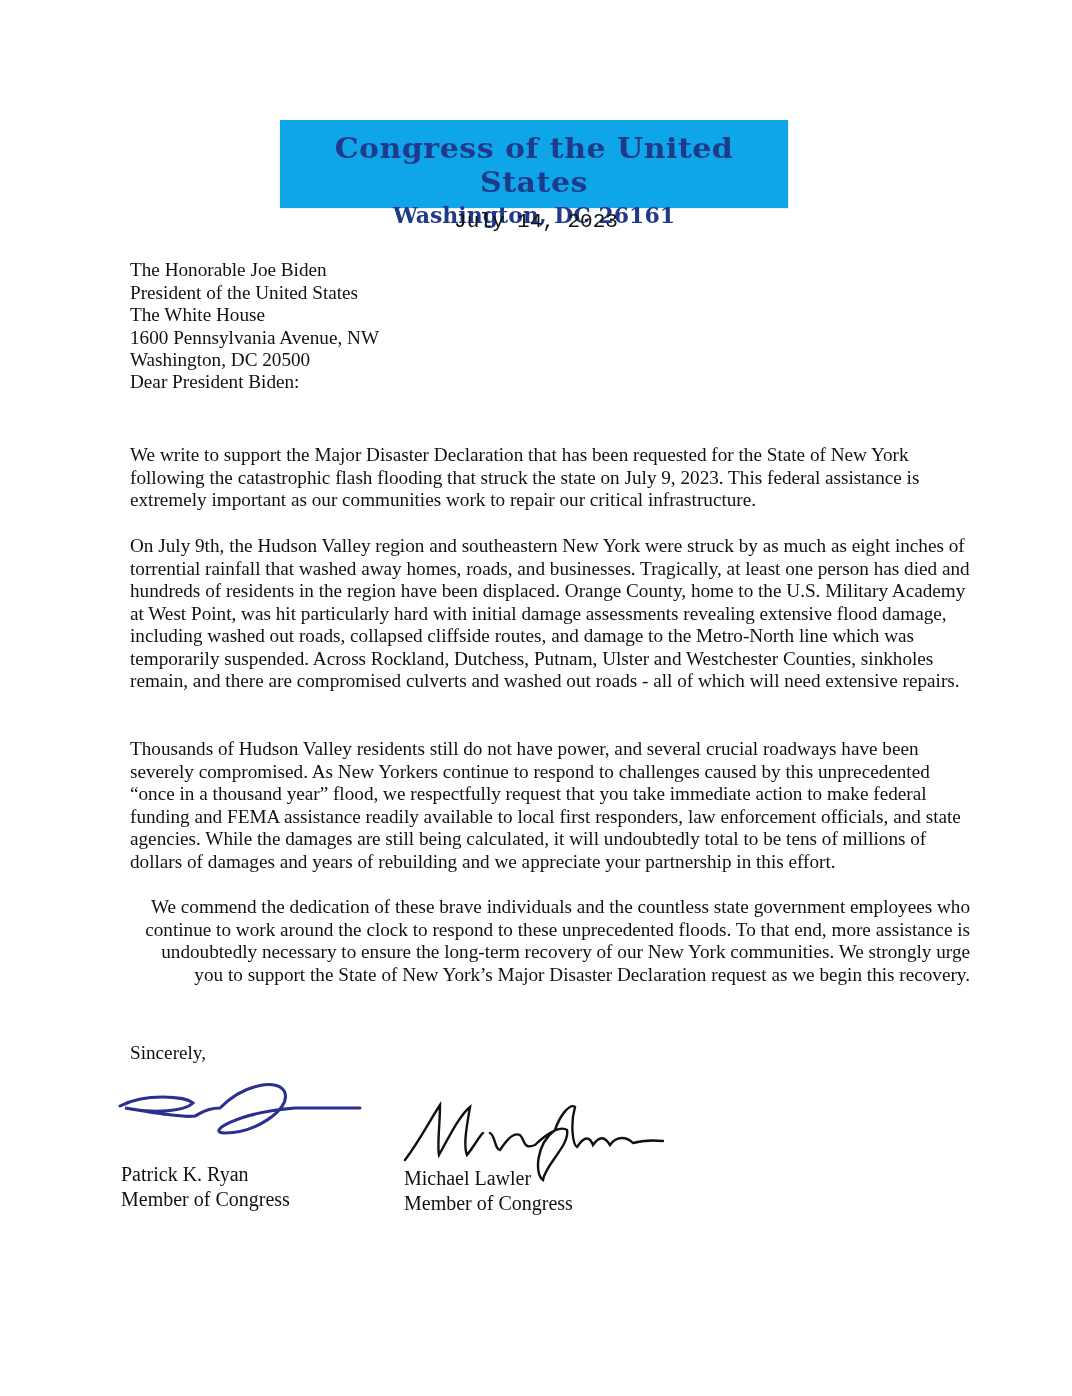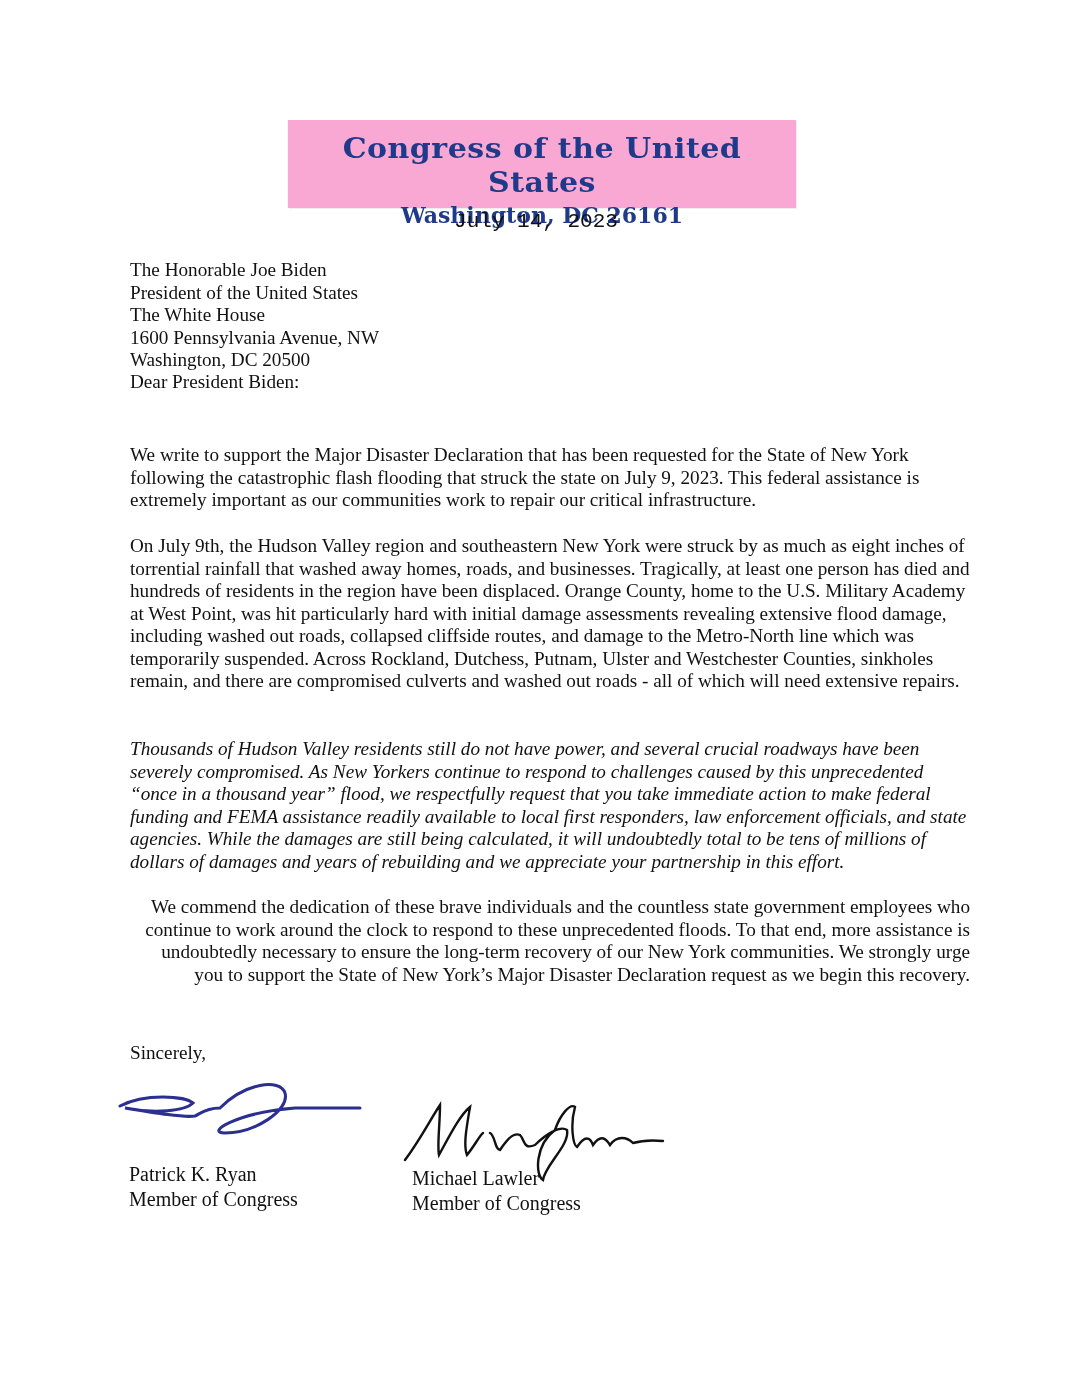--- a/index.html
+++ b/index.html
@@ -1,33 +1,33 @@
 <!DOCTYPE html>
 <html><head>
 <meta charset="utf-8">
 <style>
   html, body { margin: 0; padding: 0; background: #ffffff; }
   body { width: 1072px; height: 1396px; position: relative; overflow: hidden;
          font-family: "Liberation Serif", serif; color: #111; }
-  .letterhead { position: absolute; left: 288px; top: 120px; width: 508px; height: 88px;
-                background: #f9a8d4; box-shadow: 1px 1px 0 #eee, -1px 0 0 #f3f3f3; text-align: center; }
+  .letterhead { position: absolute; left: 280px; top: 120px; width: 508px; height: 88px;
+                background: #0ea5e9; box-shadow: 1px 1px 0 #eee, -1px 0 0 #f3f3f3; text-align: center; }
   .lh-title { margin-top: 10px; font-family: "DejaVu Serif", serif; font-weight: bold;
               font-size: 30px; letter-spacing: 0.5px; color: #1f3a8a; transform: scaleY(0.95); }
   .lh-sub { margin-top: 2px; font-family: "DejaVu Serif", serif; font-weight: bold;
             font-size: 22px; color: #1f3a8a; }
   .date { position: absolute; left: 0; width: 1072px; top: 210px; text-align: center; font-size: 21px; font-family: Liberation Mono, monospace; }
   .text { position: absolute; left: 121px; width: 840px; font-size: 19.2px; line-height: 22.5px; margin-left: 9px; }
   .addr { top: 259px; }
   .greet { top: 371px; }
   .p1 { top: 444px; }
   .p2 { top: 535px; }
-  .p3 { top: 738px; font-style: italic; }
+  .p3 { top: 738px; }
   .p4 { top: 896px; text-align: right; }
   .close { top: 1042px; }
-  .sigblock { position: absolute; font-size: 20px; line-height: 25px; margin-left: 8px; }
+  .sigblock { position: absolute; font-size: 20px; line-height: 25px; }
   .sig1 { left: 121px; top: 1162px; }
   .sig2 { left: 404px; top: 1166px; }
   .sigsvg { position: absolute; }
   p { margin: 0; }
 </style>
 </head>
 <body>
 
 <div class="letterhead">
   <div class="lh-title">Congress of the United States</div>

